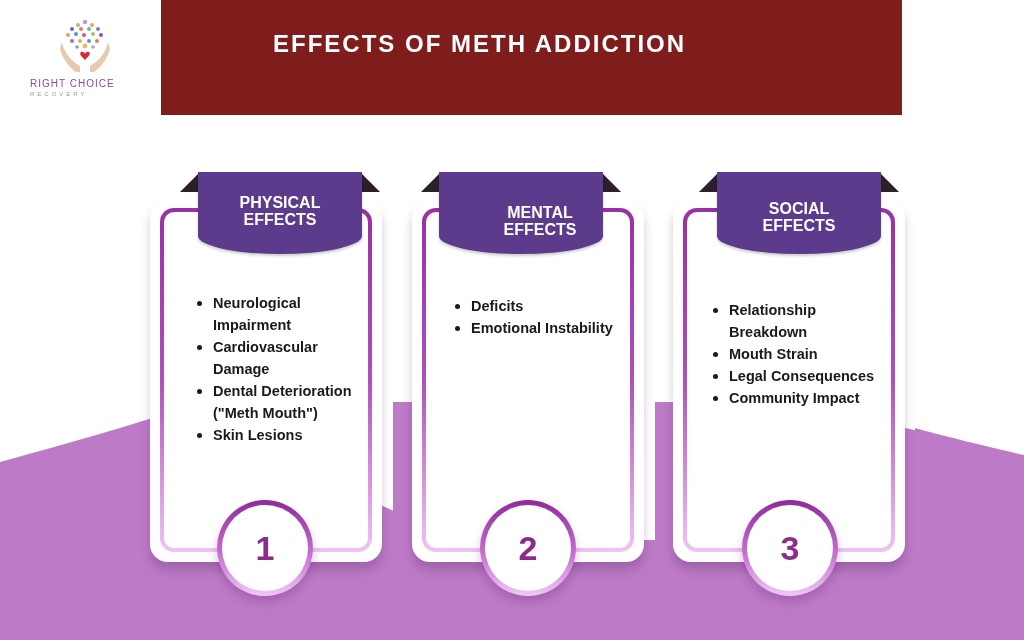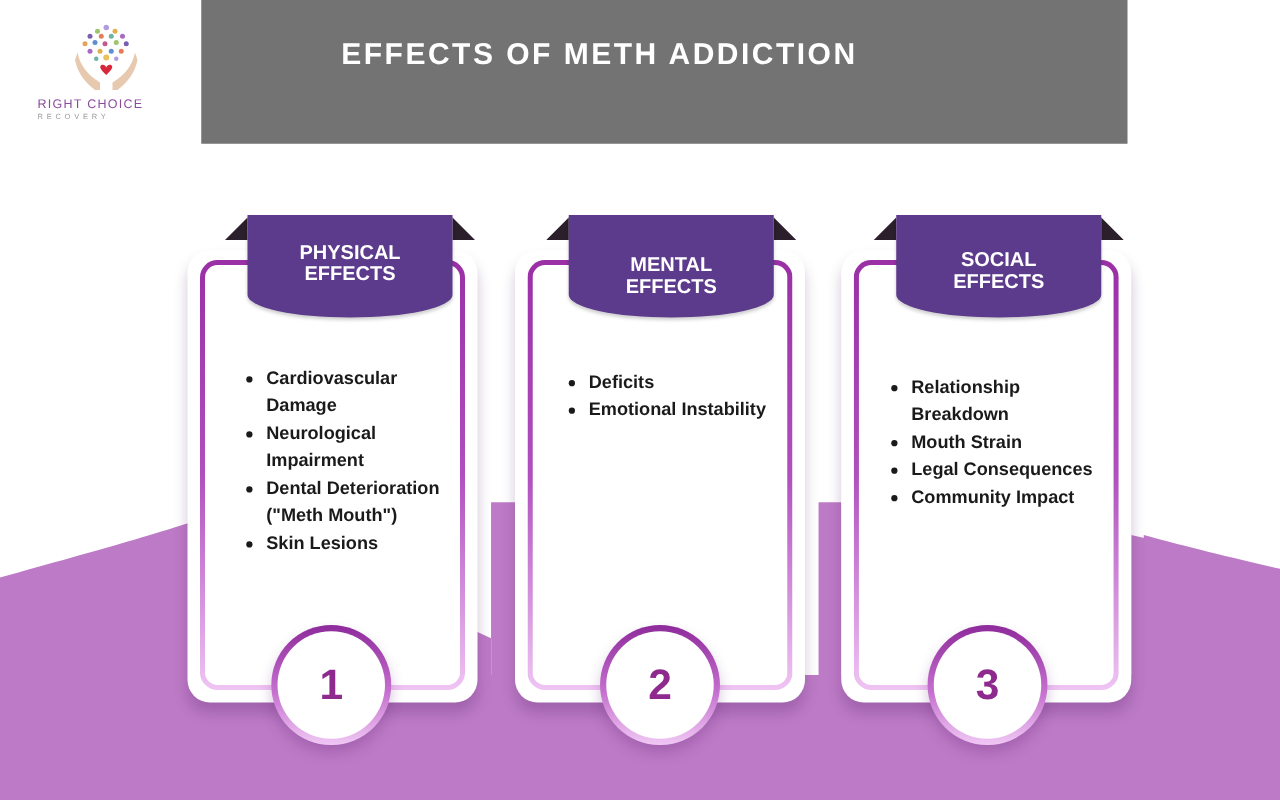--- a/index.html
+++ b/index.html
@@ -16,21 +16,21 @@
   }
   .logo svg { display:block; margin:0 auto; }
   .logo .brand {
     font-size:10px; color:#8b4a9c; letter-spacing:1px; margin-top:2px; font-weight:normal;
   }
   .logo .sub {
     font-size:6px; color:#9a9a9a; letter-spacing:3px; margin-top:2px;
   }
   .header-band {
     position:absolute; left:161px; top:0; width:741px; height:115px;
-    background:#737373; z-index:2;text-align:center;
+    background:#7f1d1d; z-index:2;text-align:center;
   }
   .header-band .title {
     position:absolute; left:112px; top:30px; color:#ffffff;
     font-size:24px; font-weight:bold; letter-spacing:2px;
   }
   .card {
     position:absolute; top:200px; width:232px; height:362px; z-index:3;
     background:#ffffff; border-radius:18px;
     box-shadow:0 8px 10px rgba(80,30,100,0.25);
   }
@@ -134,33 +134,33 @@
     <polygon points="0,20 18,2 18,20" fill="#2a1f2a"></polygon>
     <polygon points="200,20 182,2 182,20" fill="#2a1f2a"></polygon>
   </svg>
   <div class="body"></div>
   <div class="label">
     <div>PHYSICAL</div>
     <div>EFFECTS</div>
   </div>
 </div>
 <ul class="list" style="left:195px; top:292px; width:180px;">
+  <li>Neurological Impairment</li>
   <li>Cardiovascular Damage</li>
-  <li>Neurological Impairment</li>
   <li>Dental Deterioration ("Meth Mouth")</li>
   <li>Skin Lesions</li>
 </ul>
 <div class="badge" style="left:217px;">
   <div class="face">1</div>
 </div>
 
 <div class="card" style="left:412px;">
   <div class="inner"></div>
 </div>
-<div class="tab" style="left:455px;">
+<div class="tab" style="left:439px;padding-left:38px;">
   <svg class="ears" viewBox="0 0 200 20">
     <polygon points="0,20 18,2 18,20" fill="#2a1f2a"></polygon>
     <polygon points="200,20 182,2 182,20" fill="#2a1f2a"></polygon>
   </svg>
   <div class="body"></div>
   <div class="label" style="top:32px;">
     <div>MENTAL</div>
     <div>EFFECTS</div>
   </div>
 </div>

